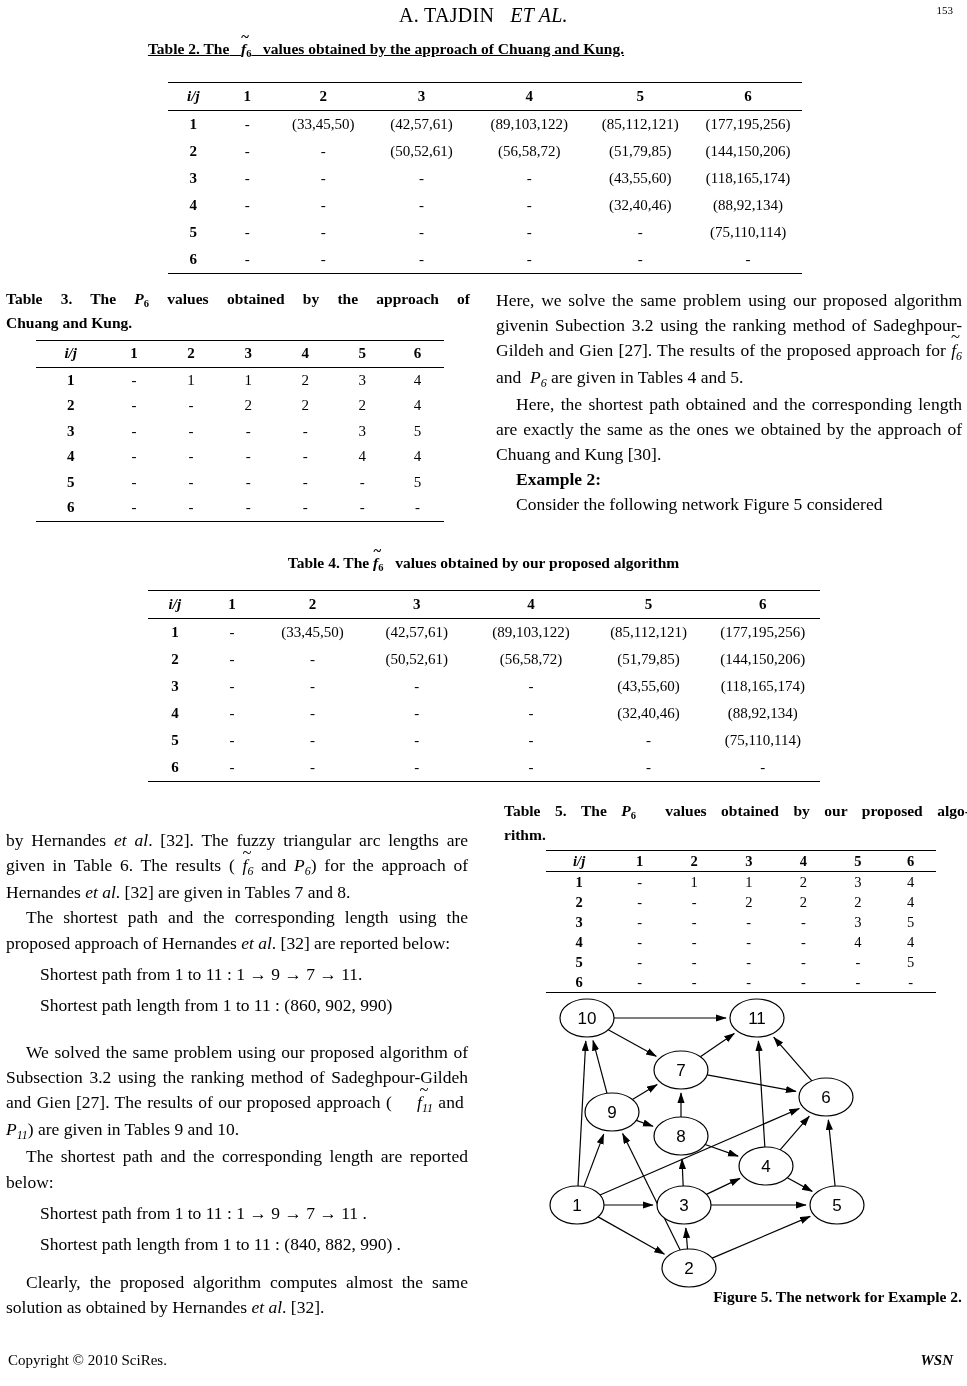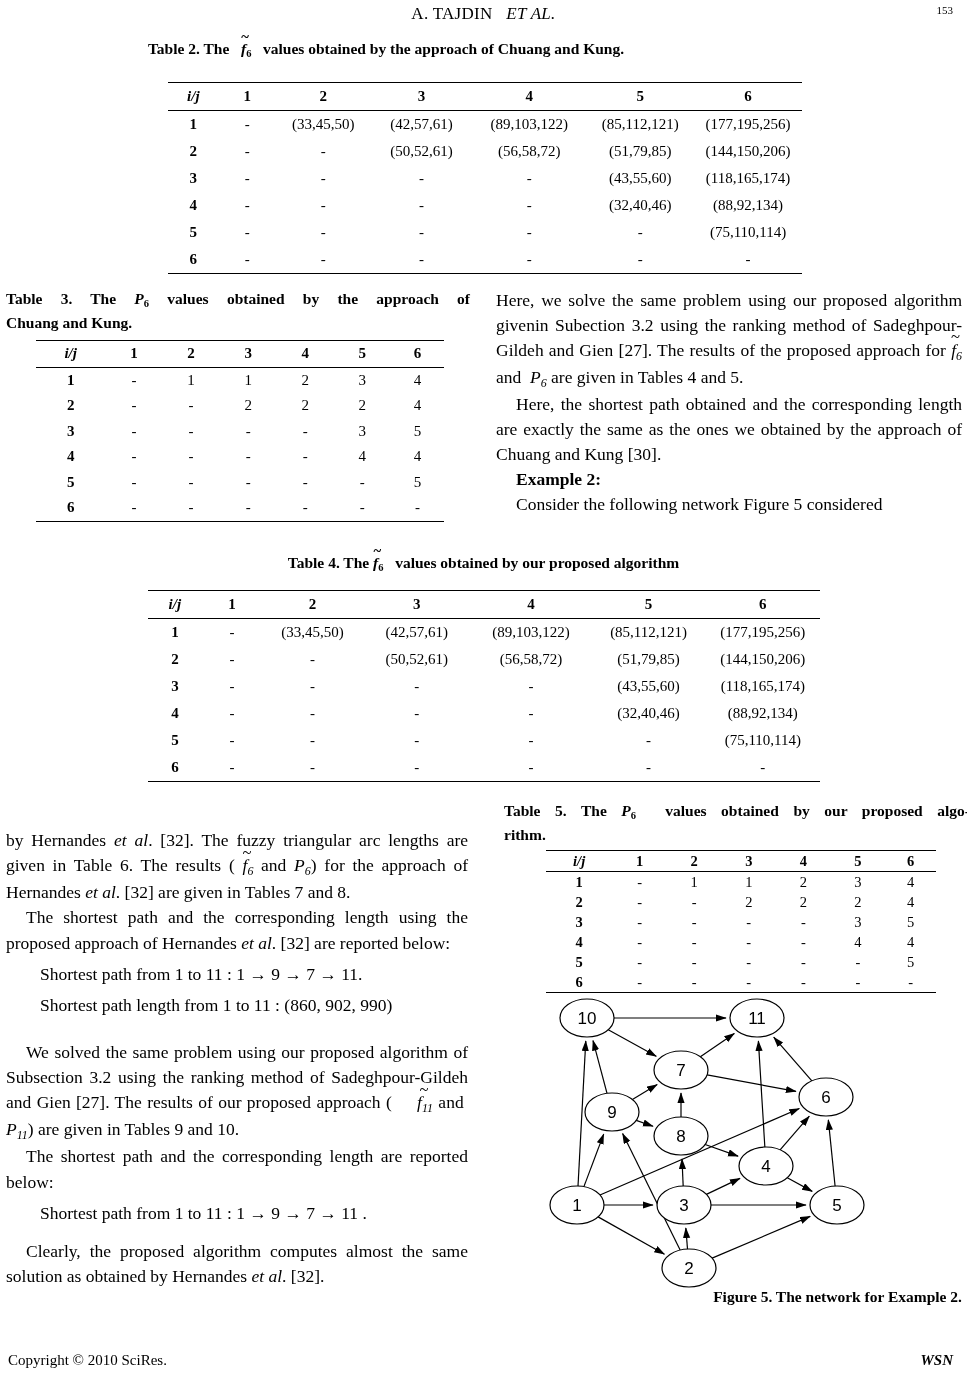--- a/index.html
+++ b/index.html
@@ -12,21 +12,21 @@
     overflow:hidden;
   }
   .page{position:relative;width:967px;height:1386px;}
 
   
   .runhead{
     position:absolute;left:0;top:0;width:967px;height:30px;
   }
   .runhead .rh-title{
     position:absolute;left:0;right:0;top:4px;text-align:center;
-    font-size:17px;letter-spacing:.3px;
+    font-size:20px;letter-spacing:.3px;
   }
   .runhead .rh-title .ital{font-style:italic;}
   .runhead .rh-page{
     position:absolute;right:14px;top:4px;font-size:11px;
   }
 
   
   .cap{
     font-weight:bold;font-size:15.5px;line-height:1.45;
   }
@@ -52,21 +52,21 @@
   table.mat thead th{
     font-weight:bold;
   }
   table.mat .hdr-ij{font-style:italic;font-weight:bold;}
   table.mat tbody td.rowhdr{font-weight:bold;}
   .rule-top{border-top:1.6px solid #000;}
   .rule-mid{border-bottom:1.1px solid #000;}
   .rule-bot{border-bottom:1.6px solid #000;}
 
   
-  #table2-wrap{position:absolute;left:0;top:38px;width:772px;}
+  #table2-wrap{position:absolute;left:0;top:38px;width:772px;text-decoration:underline;}
   #table2-cap{text-align:center;}
   #table2-box{position:absolute;left:168px;top:44px;width:634px;}
   #table2 td,#table2 th{height:27px;}
 
   
   #table3-wrap{position:absolute;left:6px;top:288px;width:464px;}
   #table3-cap{text-align:justify;text-align-last:justify;}
   #table3-box{position:absolute;left:30px;top:52px;width:408px;}
   #table3 td,#table3 th{height:25.5px;}
 
@@ -384,20 +384,21 @@
     <p class="ind"><span>The shortest path and the corresponding length using the proposed approach of Hernandes</span>
       <span class="mi">et al</span><span>. [32] are reported below:</span></p>
     <p class="shortline">Shortest path from 1 to 11 : 1 → 9 → 7 → 11.</p>
     <p class="shortline">Shortest path length from 1 to 11 : (860, 902, 990)</p>
     <p class="ind" style="margin-top:22px"><span>We solved the same problem using our proposed algorithm of Subsection 3.2 using the ranking method of Sadeghpour-Gildeh and Gien [27]. The results of our proposed approach (</span>
       <span class="tilde-wrap"><span class="tl">~</span><span class="mi">f</span><span class="sub">11</span></span>
       <span>and</span>&nbsp;
       <span class="mi">P</span><span class="sub">11</span><span>) are given in Tables 9 and 10.</span></p>
     <p class="ind">The shortest path and the corresponding length are reported below:</p>
     <p class="shortline">Shortest path from 1 to 11 : 1 → 9 → 7 → 11 .</p>
+    <p class="shortline">Shortest path length from 1 to 11 : (840, 882, 990) .</p>
     <p class="ind" style="margin-top:13px"><span>Clearly, the proposed algorithm computes almost the same solution as obtained by Hernandes</span>
       <span class="mi">et al</span><span>. [32].</span></p>
   </div>
 
   <div id="table5-wrap">
     <div id="table5-cap" class="cap">
       <span>Table  5.  The</span>
       <span class="mi">P</span><span class="subn">6</span>&nbsp;
       <span>values</span>
       <span>obtained   by   our   proposed   algo-</span>

